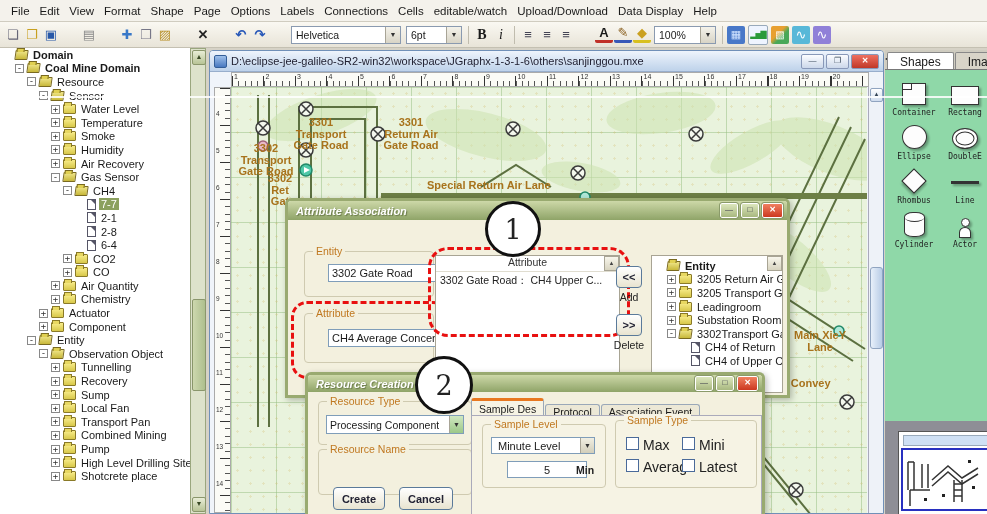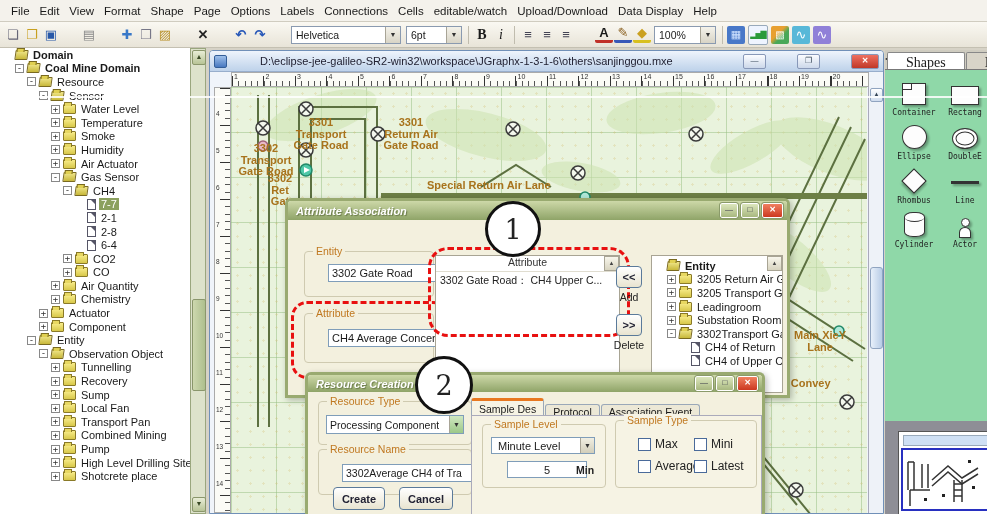--- a/index.html
+++ b/index.html
@@ -62,21 +62,21 @@
   .vscroll{position:absolute;width:16px;background:#dde2cb;border:1px solid #9aa67e;box-sizing:border-box;}
   .vscroll .sarr{position:absolute;left:1px;width:12px;height:13px;background:linear-gradient(#e8edd6,#b8c496);
       border:1px solid #8a966c;border-radius:2px;font-size:7px;text-align:center;line-height:12px;color:#3a4a26;}
   .vscroll .sthumb{position:absolute;left:1px;width:12px;background:linear-gradient(90deg,#cdd8ae,#aebf8e);
       border:1px solid #8a966c;border-radius:2px;}
   
   .canvaswin{position:absolute;left:209px;top:50px;width:675px;height:464px;background:#f0f4fa;
              border:1px solid #7090b8;border-radius:4px 4px 0 0;box-sizing:border-box;}
   .cw-title{position:absolute;left:0;top:0;right:0;height:21px;border-radius:3px 3px 0 0;
             background:linear-gradient(#eef4fc,#bed2ea);display:flex;align-items:center;padding:0 4px;
-            font-size:11px;color:#223;border-bottom:1px solid #98aecc;box-sizing:border-box;gap:29px;}
+            font-size:11px;color:#223;border-bottom:1px solid #98aecc;box-sizing:border-box;}
   .cw-docicon{width:11px;height:11px;background:linear-gradient(#9ec0ea,#4878c0);border:1px solid #335e98;
             border-radius:2px;margin-right:4px;flex:none;}
   .cw-title .t{white-space:nowrap;overflow:hidden;flex:1;}
   .winbtn{width:21px;height:13px;border-radius:2px;border:1px solid #8898b8;margin-left:2px;flex:none;
           background:linear-gradient(#fcfdff,#ccd8ea);font-size:8px;line-height:11px;text-align:center;color:#345;}
   .winbtn.close{background:linear-gradient(#ee7060,#c03828);color:#fff;width:26px;font-weight:bold;}
   .hruler{position:absolute;left:21px;top:21px;right:14px;height:15px;background:#fbfbf6;border:1px solid #aaa;
           box-sizing:border-box;overflow:hidden;}
   .hruler .minor{position:absolute;left:0;right:0;bottom:0;height:5px;
           background:repeating-linear-gradient(90deg,#555 0 1px,transparent 1px 6.3px);}
@@ -105,21 +105,21 @@
   .ml4{left:196px;top:93px;width:210px;text-align:left;} .ml5{left:548px;top:207px;width:82px;margin-top:36px;}
   .ml6{left:536px;top:291px;width:96px;text-align:left;}
   .cw-vscroll{position:absolute;right:0;top:36px;width:14px;bottom:0;background:#eef2f8;border-left:1px solid #aab;}
   .cw-vscroll .a{position:absolute;left:1px;width:11px;height:12px;background:linear-gradient(#fff,#cfdcee);
        border:1px solid #90a4c0;border-radius:2px;font-size:6px;text-align:center;line-height:11px;color:#345;}
   .cw-vscroll .th{position:absolute;left:1px;width:11px;height:80px;top:180px;
        background:linear-gradient(90deg,#e8f0fa,#b8cce6);border:1px solid #90a4c0;border-radius:3px;}
   
   .rightpanel{position:absolute;left:885px;top:50px;width:102px;height:464px;background:#cfccc0;overflow:hidden;}
   .rp-tabs{position:absolute;left:2px;top:2px;display:flex;gap:1px;}
-  .rp-tab{font-size:14px;font-family:Liberation Serif, serif;padding:2px 18px;border:1px solid #888;
+  .rp-tab{font-size:12px;font-family:Liberation Sans, sans-serif;padding:2px 12px;border:1px solid #888;
           background:#d8d4c8;border-bottom:none;border-radius:2px 2px 0 0;}
   .rp-tab.active{background:#fff;}
   .rp-green{position:absolute;left:0;top:19px;width:102px;height:352px;background:#8fd8a8;border-top:1px solid #777;}
   .shapegrid{display:grid;grid-template-columns:50px 52px;padding:6px 0 0 4px;row-gap:3px;}
   .shapecell{height:41px;display:flex;flex-direction:column;align-items:center;justify-content:flex-end;}
   .shapelabel{font-size:8px;font-family:"DejaVu Sans Mono",monospace;color:#222;white-space:nowrap;}
   .sico{margin-bottom:3px;filter:drop-shadow(2px 2px 1px rgba(0,0,0,.3));}
   .sico[data-icon="container-icon"]{width:22px;height:20px;background:#fdfdfd;border:1.5px solid #333;}
   .sico[data-icon="container-icon"]::before{content:"";display:block;width:8px;height:5px;border:1.5px solid #333;
        border-top:none;border-left:none;background:#fff;}
@@ -161,21 +161,21 @@
   .listhead{height:15px;text-align:center;font-size:10.5px;color:#333;border-bottom:1px solid #e0ddd0;}
   .listrow{font-size:10.5px;color:#222;padding-left:4px;height:17px;line-height:17px;white-space:nowrap;overflow:hidden;}
   .miniscroll{position:absolute;right:0;top:0;width:13px;height:13px;background:linear-gradient(#f8f6ec,#d8d4c0);
           border:1px solid #a8a494;font-size:6px;text-align:center;line-height:12px;color:#444;}
   .dtree{position:absolute;background:#fff;border:1px solid #a8a494;overflow:hidden;padding-top:3px;box-sizing:border-box;}
   
   .tab{font-size:10.5px;padding:1px 7px;border:1px solid #9aa8b8;border-bottom:none;background:#ece8d6;
        border-radius:3px 3px 0 0;margin-right:1px;display:inline-block;}
   .tab.active{background:#f6f3e4;border-top:3px solid #e87820;padding-top:2px;position:relative;top:-3px;}
   .tabpanel{position:absolute;border:1px solid #aab;background:#f6f3e4;box-sizing:border-box;}
-  .cb{position:absolute;display:flex;align-items:flex-end;font-size:12px;color:#222;margin-left:12px;}
+  .cb{position:absolute;display:flex;align-items:flex-start;font-size:14px;color:#222;}
   .cb .box{width:11px;height:11px;border:1px solid #4a6a9a;background:#fff;margin-right:4px;flex:none;}
   .combo2{position:absolute;background:#fff;border:1px solid #7f9db9;font-size:11px;display:flex;align-items:center;
           box-sizing:border-box;padding-left:6px;}
   .combo2 .arr2{margin-left:auto;width:13px;height:100%;display:flex;align-items:center;justify-content:center;
           font-size:7px;background:linear-gradient(#f0eee2,#d2ceba);border-left:1px solid #a8a496;color:#333;}
   
   .numcircle{position:absolute;border-radius:50%;background:#fff;border:3.5px solid #111;box-sizing:border-box;
        display:flex;align-items:center;justify-content:center;font-family:"DejaVu Serif",serif;font-size:27px;color:#222;z-index:30;}
   .hairline{position:absolute;left:0;top:96px;width:987px;height:2px;background:rgba(255,255,255,.85);z-index:40;pointer-events:none;}
 </style>
@@ -304,21 +304,21 @@
 
       <div class="trow" data-lv="4" data-sel="" data-b="">
         <span class="tg">+</span>
         <span class="tico" data-icon="folder"></span>
         <span class="tlabel">Humidity</span>
       </div>
 
       <div class="trow" data-lv="4" data-sel="" data-b="">
         <span class="tg">+</span>
         <span class="tico" data-icon="folder"></span>
-        <span class="tlabel">Air Actuator</span>
+        <span class="tlabel">Air Recovery</span>
       </div>
 
       <div class="trow" data-lv="4" data-sel="" data-b="">
         <span class="tg">-</span>
         <span class="tico" data-icon="folder-open"></span>
         <span class="tlabel">Gas Sensor</span>
       </div>
 
       <div class="trow" data-lv="5" data-sel="" data-b="">
         <span class="tg">-</span>
@@ -772,21 +772,20 @@
     </div>
     <div class="grp" style="left:10px;top:26px;width:152px;height:42px;">
       <span class="glabel">Resource Type</span>
       <span class="combo2" style="left:7px;top:13px;width:138px;height:19px;padding-left:3px;font-size:10.5px;">
         <span style="white-space:nowrap;overflow:hidden;">Processing Component</span>
         <span class="arr2" style="background:linear-gradient(#cfe8c0,#9cc888);">▼</span>
       </span>
     </div>
     <div class="grp" style="left:10px;top:74px;width:152px;height:44px;">
       <span class="glabel">Resource Name</span>
-      <span class="tfield" style="left:7px;top:14px;width:138px;height:18px;font-size:10.5px;">3302Average CH4 of Tra</span>
     </div>
     <span class="xpbtn" style="left:25px;top:112px;width:52px;height:23px;">Create</span>
     <span class="xpbtn" style="left:91px;top:112px;width:54px;height:23px;">Cancel</span>
     <div style="position:absolute;left:163px;top:26px;">
       <span class="tab active">Sample Des</span><span class="tab">Protocol</span><span class="tab">Association Event</span>
     </div>
     <div class="tabpanel" style="left:163px;top:40px;width:291px;height:102px;border-bottom:none;">
       <div class="grp" style="left:10px;top:8px;width:122px;height:62px;">
         <span class="glabel" style="background:#f6f3e4;">Sample Level</span>
         <span class="combo2" style="left:8px;top:12px;width:104px;height:17px;">

